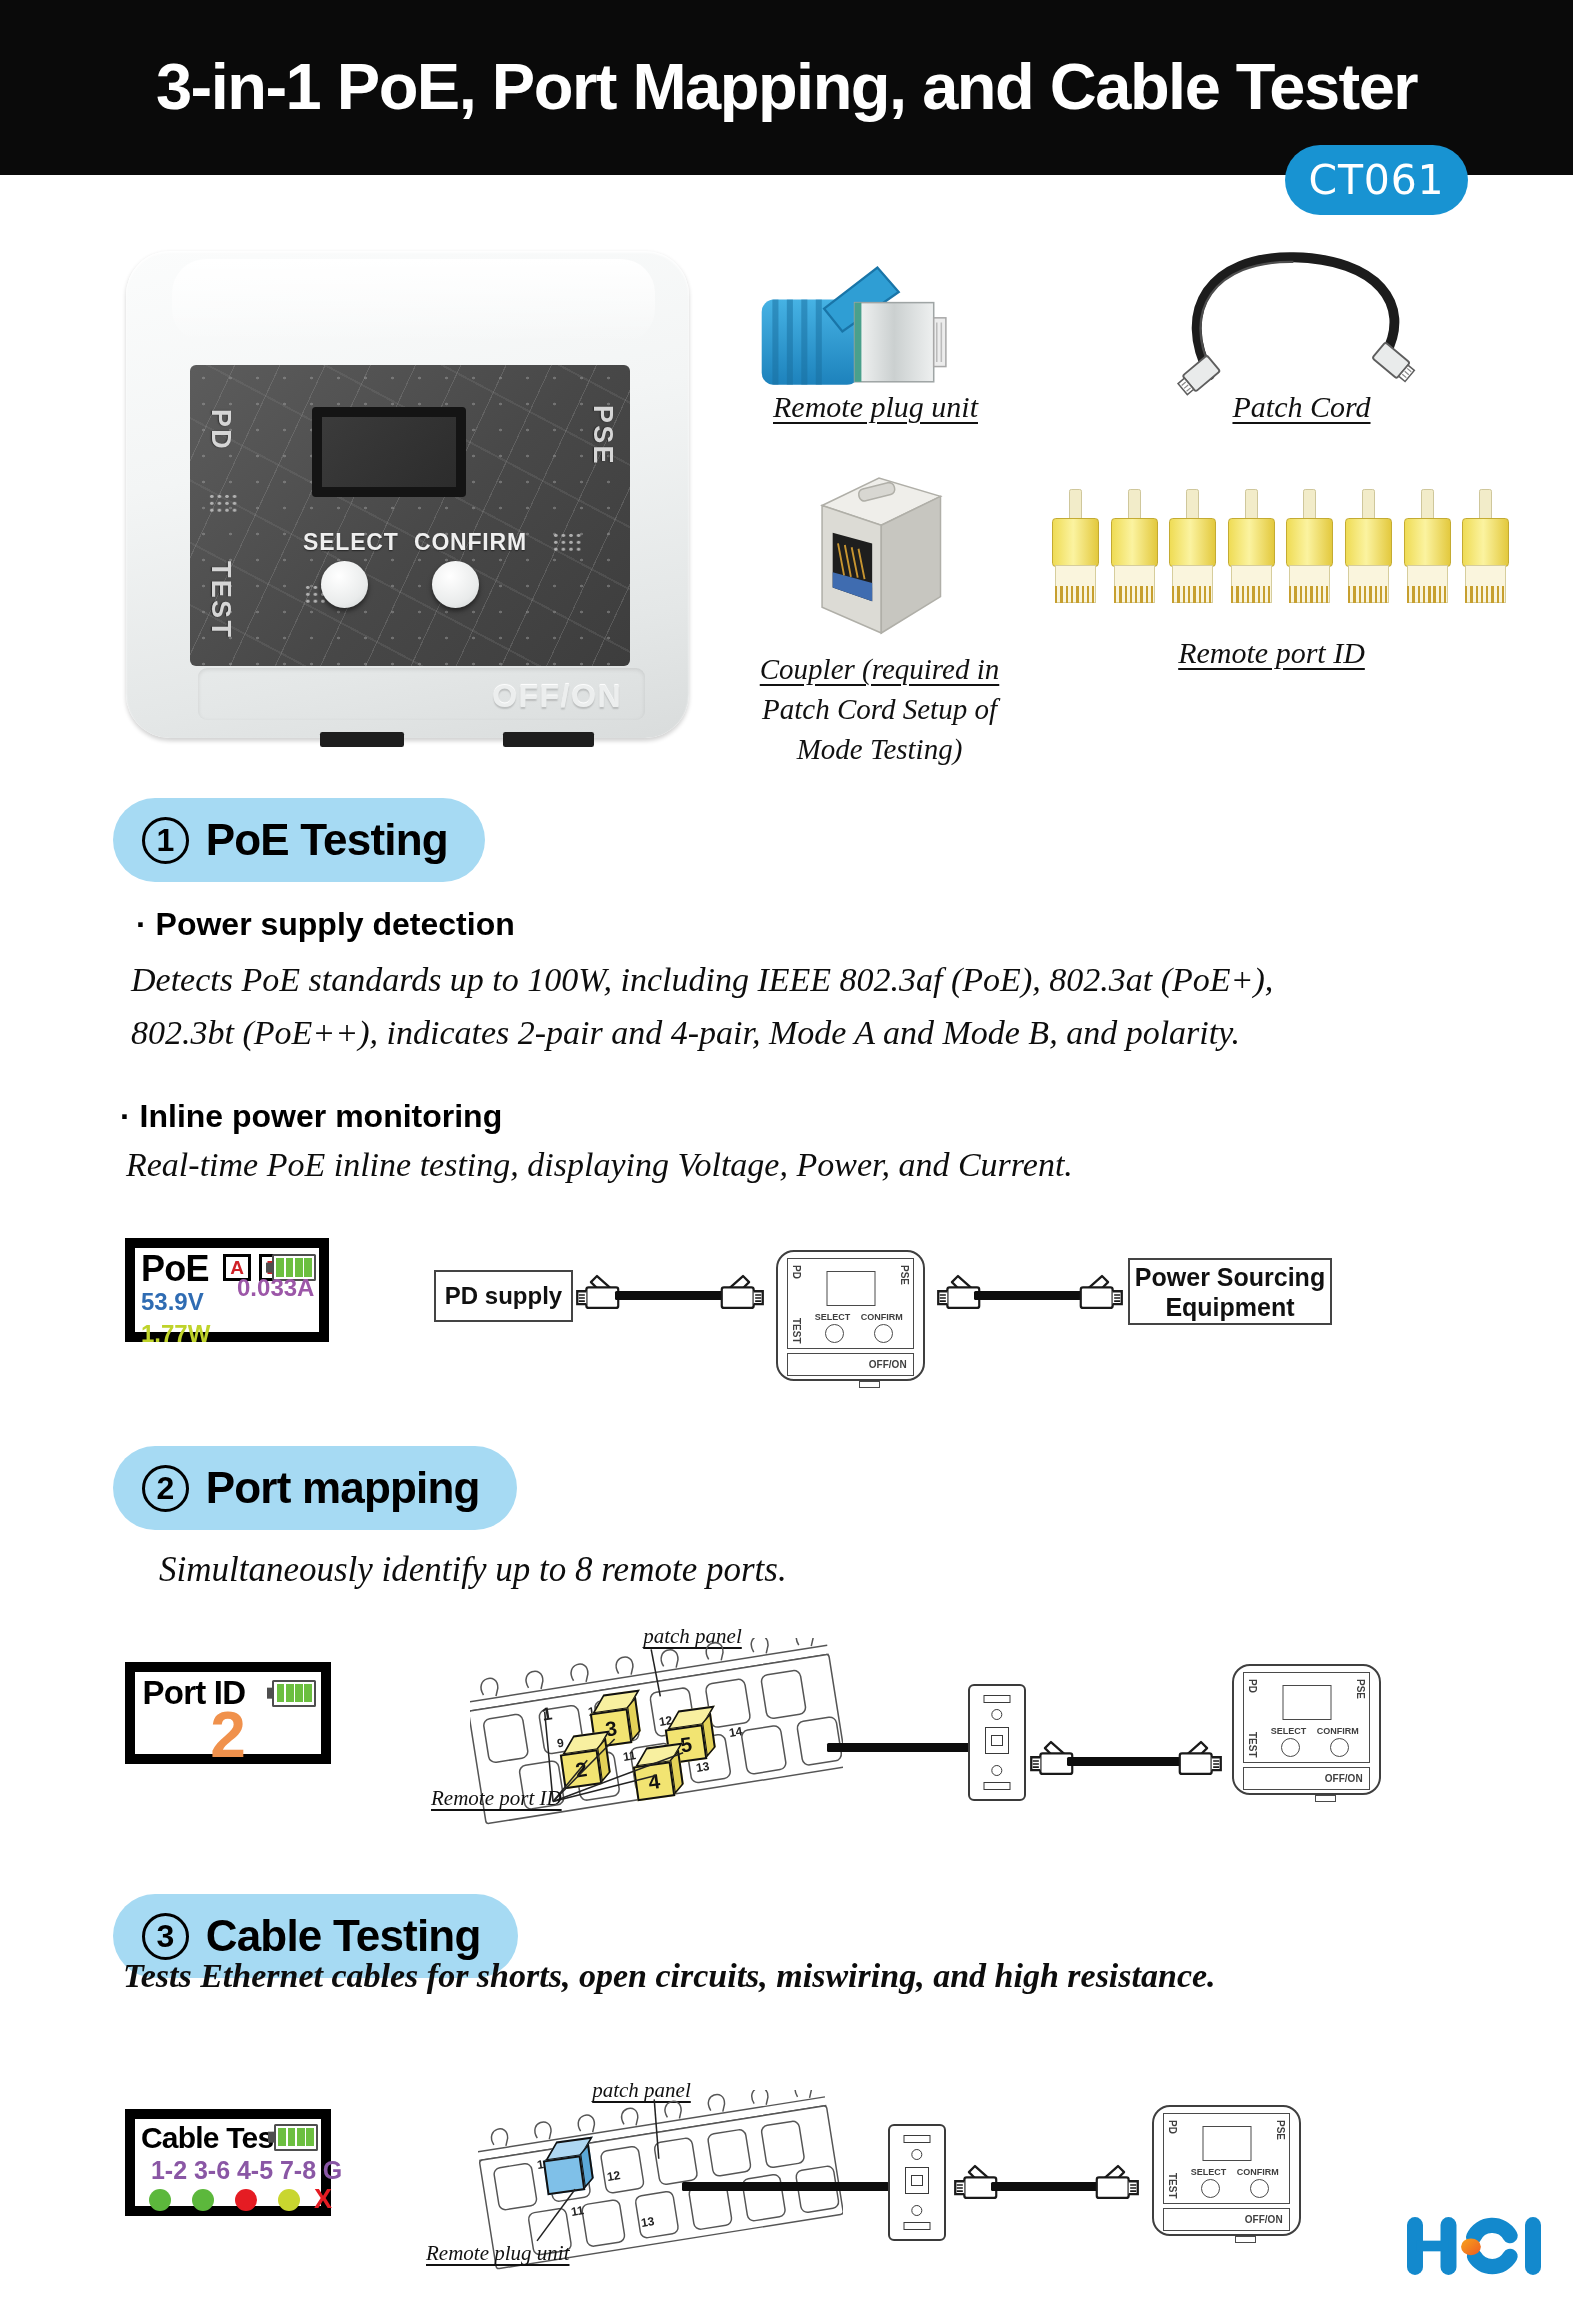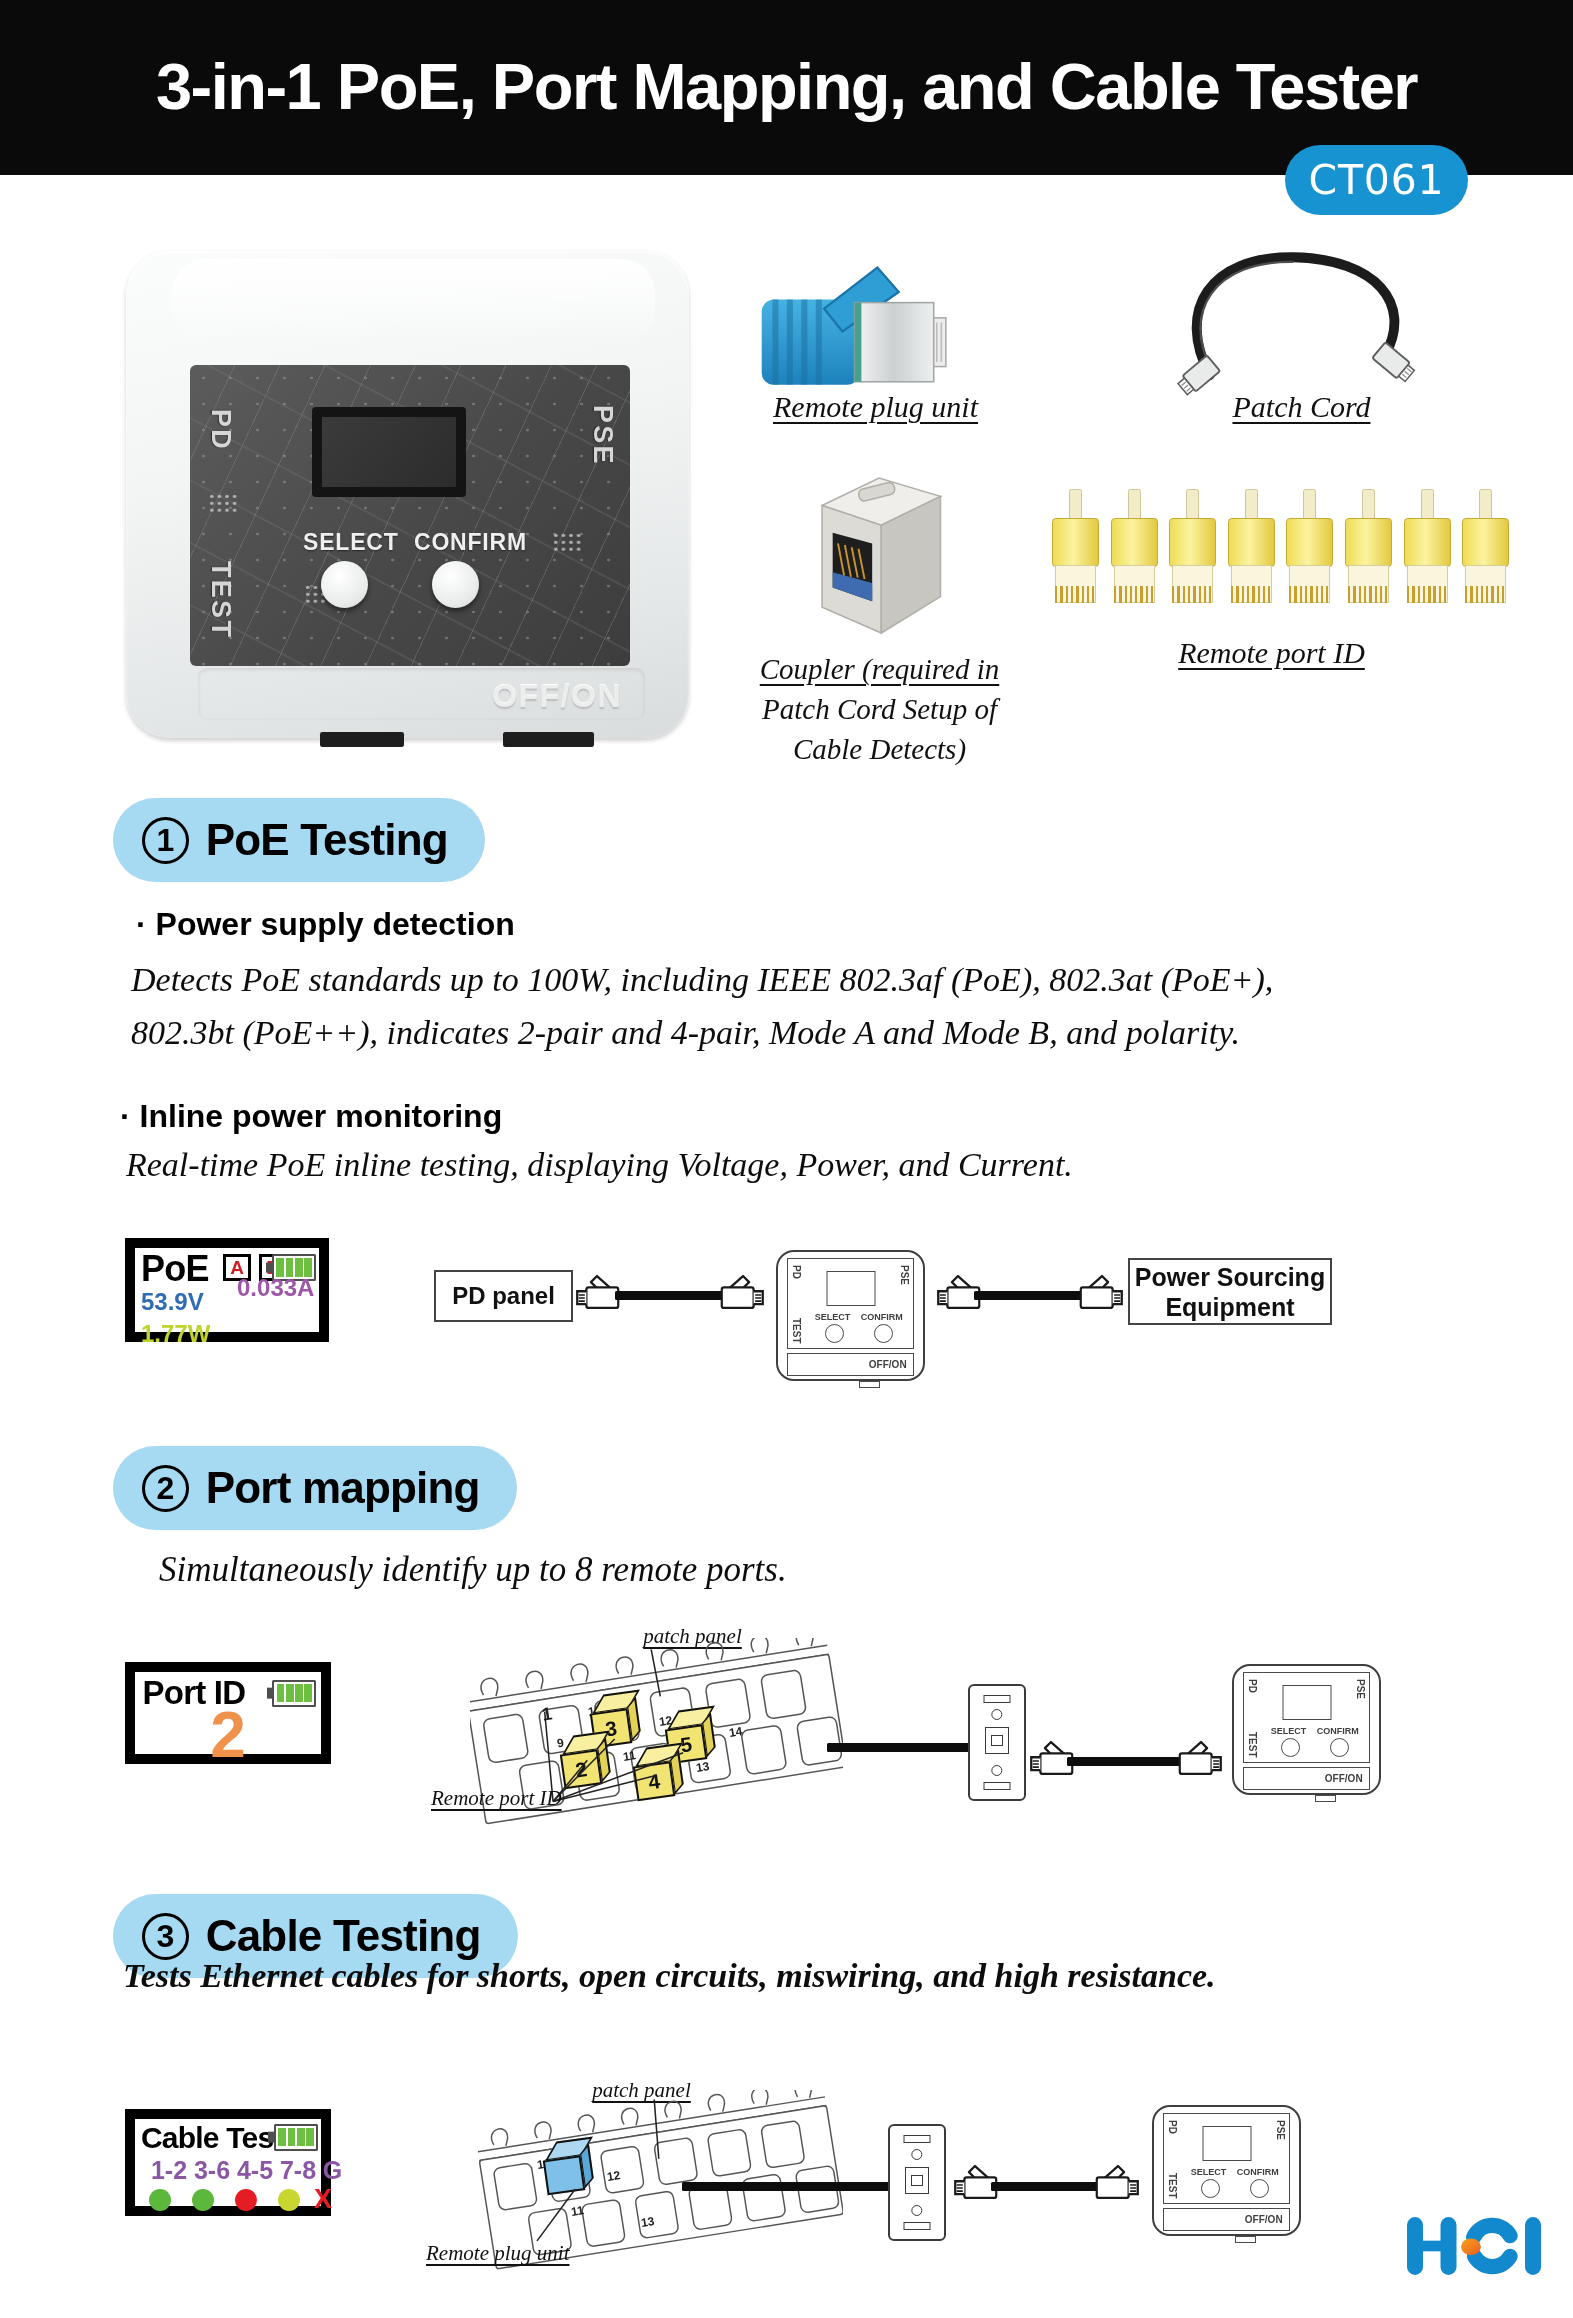--- a/index.html
+++ b/index.html
@@ -247,21 +247,21 @@
   <polygon points="30,52 108,78 108,220 30,186" fill="#dcdbd5" stroke="#b0afa8" stroke-width="2"></polygon>
   <polygon points="108,78 186,40 186,172 108,220" fill="#c7c6c0" stroke="#b0afa8" stroke-width="2"></polygon>
   <rect x="78" y="26" width="48" height="16" rx="7" fill="#d8d7d2" stroke="#b0afa8" stroke-width="2" transform="rotate(-14 102 34)"></rect>
   <polygon points="44,88 96,102 96,178 44,160" fill="#1e1e1e"></polygon>
   <polygon points="44,140 96,154 96,178 44,160" fill="#3f6cb0"></polygon>
   <path d="M51 102 l8 42 M60 104 l8 42 M69 107 l8 40 M78 109 l8 40" stroke="#c89530" stroke-width="2.5"></path>
 </svg>
 <div class="acc-label-multi" style="left:731px;top:649px;width:297px;">
   <div class="ul">Coupler (required in</div>
   <div>Patch Cord Setup of</div>
-  <div>Cable Detects)</div>
+  <div>Mode Testing)</div>
 </div>
 
 <div class="abs" style="left:1052px;top:489px;width:466px;height:122px;">
   <div class="yplug" style="left:0px;">
       <div class="yp-latch"></div>
       <div class="yp-boot"></div>
       <div class="yp-clear"></div>
       <div class="yp-pins"></div>
     </div>
   <div class="yplug" style="left:59px;">
@@ -327,21 +327,21 @@
       <i></i>
       <i></i>
       <i></i>
       <i></i>
     </span>
   <span class="lcd-val" style="left:6px;top:40px;color:#2f6cb3;">53.9V</span>
   <span class="lcd-val" style="right:4.6px;top:26px;color:#9c57a8;">0.033A</span>
   <span class="lcd-val" style="left:6px;top:72px;color:#bfd32a;">1.77W</span>
 </div>
 
-<div class="dg-box" style="left:434px;top:1270px;width:139px;height:52px;font-size:24px;font-weight:600;">PD panel</div>
+<div class="dg-box" style="left:434px;top:1270px;width:139px;height:52px;font-size:24px;font-weight:600;">PD supply</div>
 <svg class="rj45-glyph flip" style="left:574px;top:1273px;" viewBox="0 0 60 50" width="46" height="38">
     <use href="#rj45"></use>
   </svg>
 <div class="cable-line" style="left:615px;top:1291px;width:113px;"></div>
 <svg class="rj45-glyph" style="left:720px;top:1273px;" viewBox="0 0 60 50" width="46" height="38">
     <use href="#rj45"></use>
   </svg>
 
 <div class="mini-tester" style="left:776px;top:1250px;">
   <div class="mt-body"></div>

